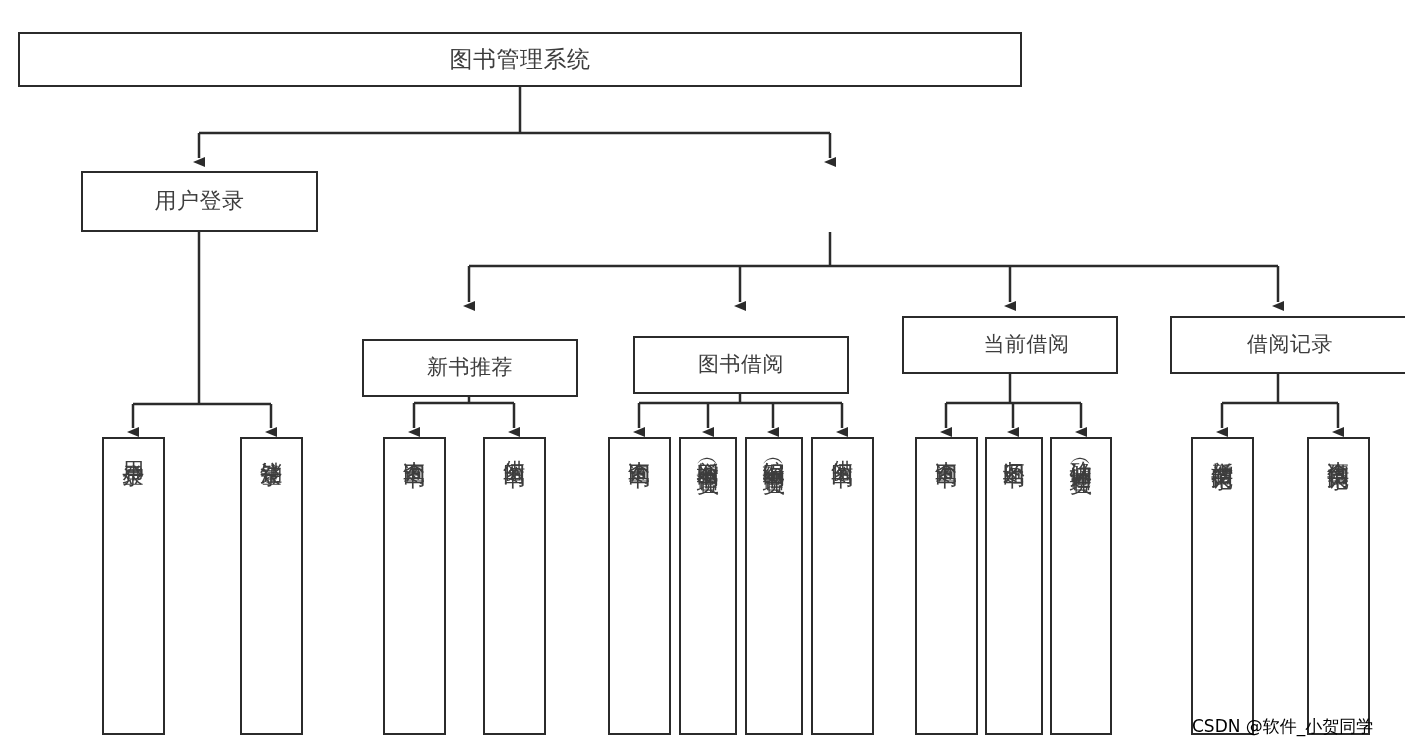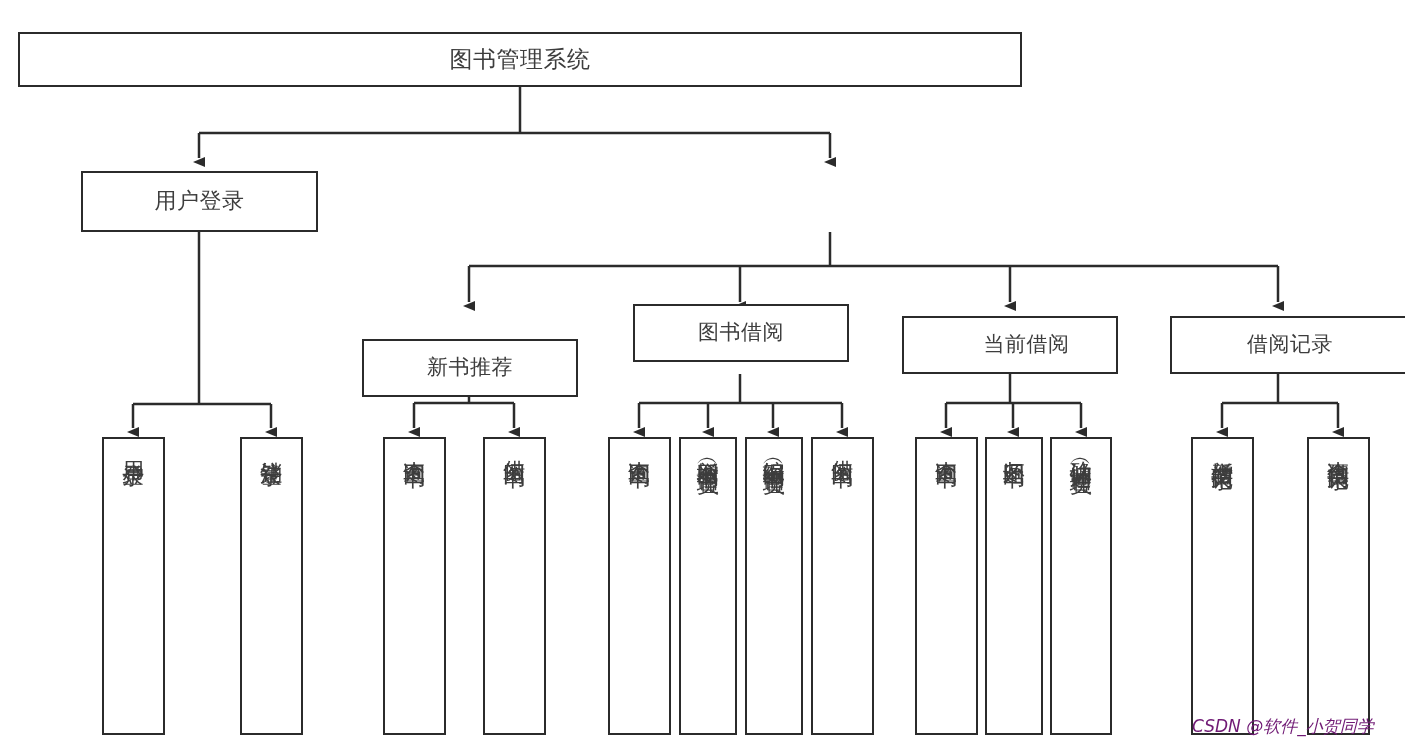--- a/index.html
+++ b/index.html
@@ -65,26 +65,25 @@
     line-height: 1.06;
     letter-spacing: 2px;
     white-space: normal;
     max-height: 290px;
   }
   .node.leaf.tall .node-label {
     max-height: 296px;
   }
   .watermark {
     position: absolute;
-    color: #701a75;
+    color: #000000;
     font-size: 17px;
     white-space: nowrap;
     z-index: 3;
     font-family: "DejaVu Sans", "Liberation Sans", sans-serif;
-    font-style: italic;
   }
 </style>
 </head>
 <body>
 
 <div id="diagram-root">
 
   <svg id="connector-layer" viewBox="0 0 1405 747" width="1405" height="747" xmlns="http://www.w3.org/2000/svg">
     <defs>
       <marker id="arrow" markerWidth="10" markerHeight="12" refX="1" refY="6" orient="auto" markerUnits="userSpaceOnUse">
@@ -139,21 +138,21 @@
     <span class="node-label">图书管理系统</span>
   </div>
 
   <div class="node level2" style="left:81px; top:171px; width:237px; height:61px;">
     <span class="node-label">用户登录</span>
   </div>
 
   <div class="node level3" style="left:362px; top:316px; width:216px; height:58px;margin-top:23px;">
     <span class="node-label">新书推荐</span>
   </div>
-  <div class="node level3" style="left:633px; top:304px; width:216px; height:58px;">
+  <div class="node level3" style="left:633px; top:336px; width:216px; height:58px;">
     <span class="node-label">图书借阅</span>
   </div>
   <div class="node level3" style="left:902px; top:316px; width:216px; height:58px;padding-left:33px;">
     <span class="node-label">当前借阅</span>
   </div>
   <div class="node level3" style="left:1170px; top:316px; width:240px; height:58px;">
     <span class="node-label">借阅记录</span>
   </div>
 
   <div class="node leaf" style="left:102px; top:437px; width:63px; height:298px;">

